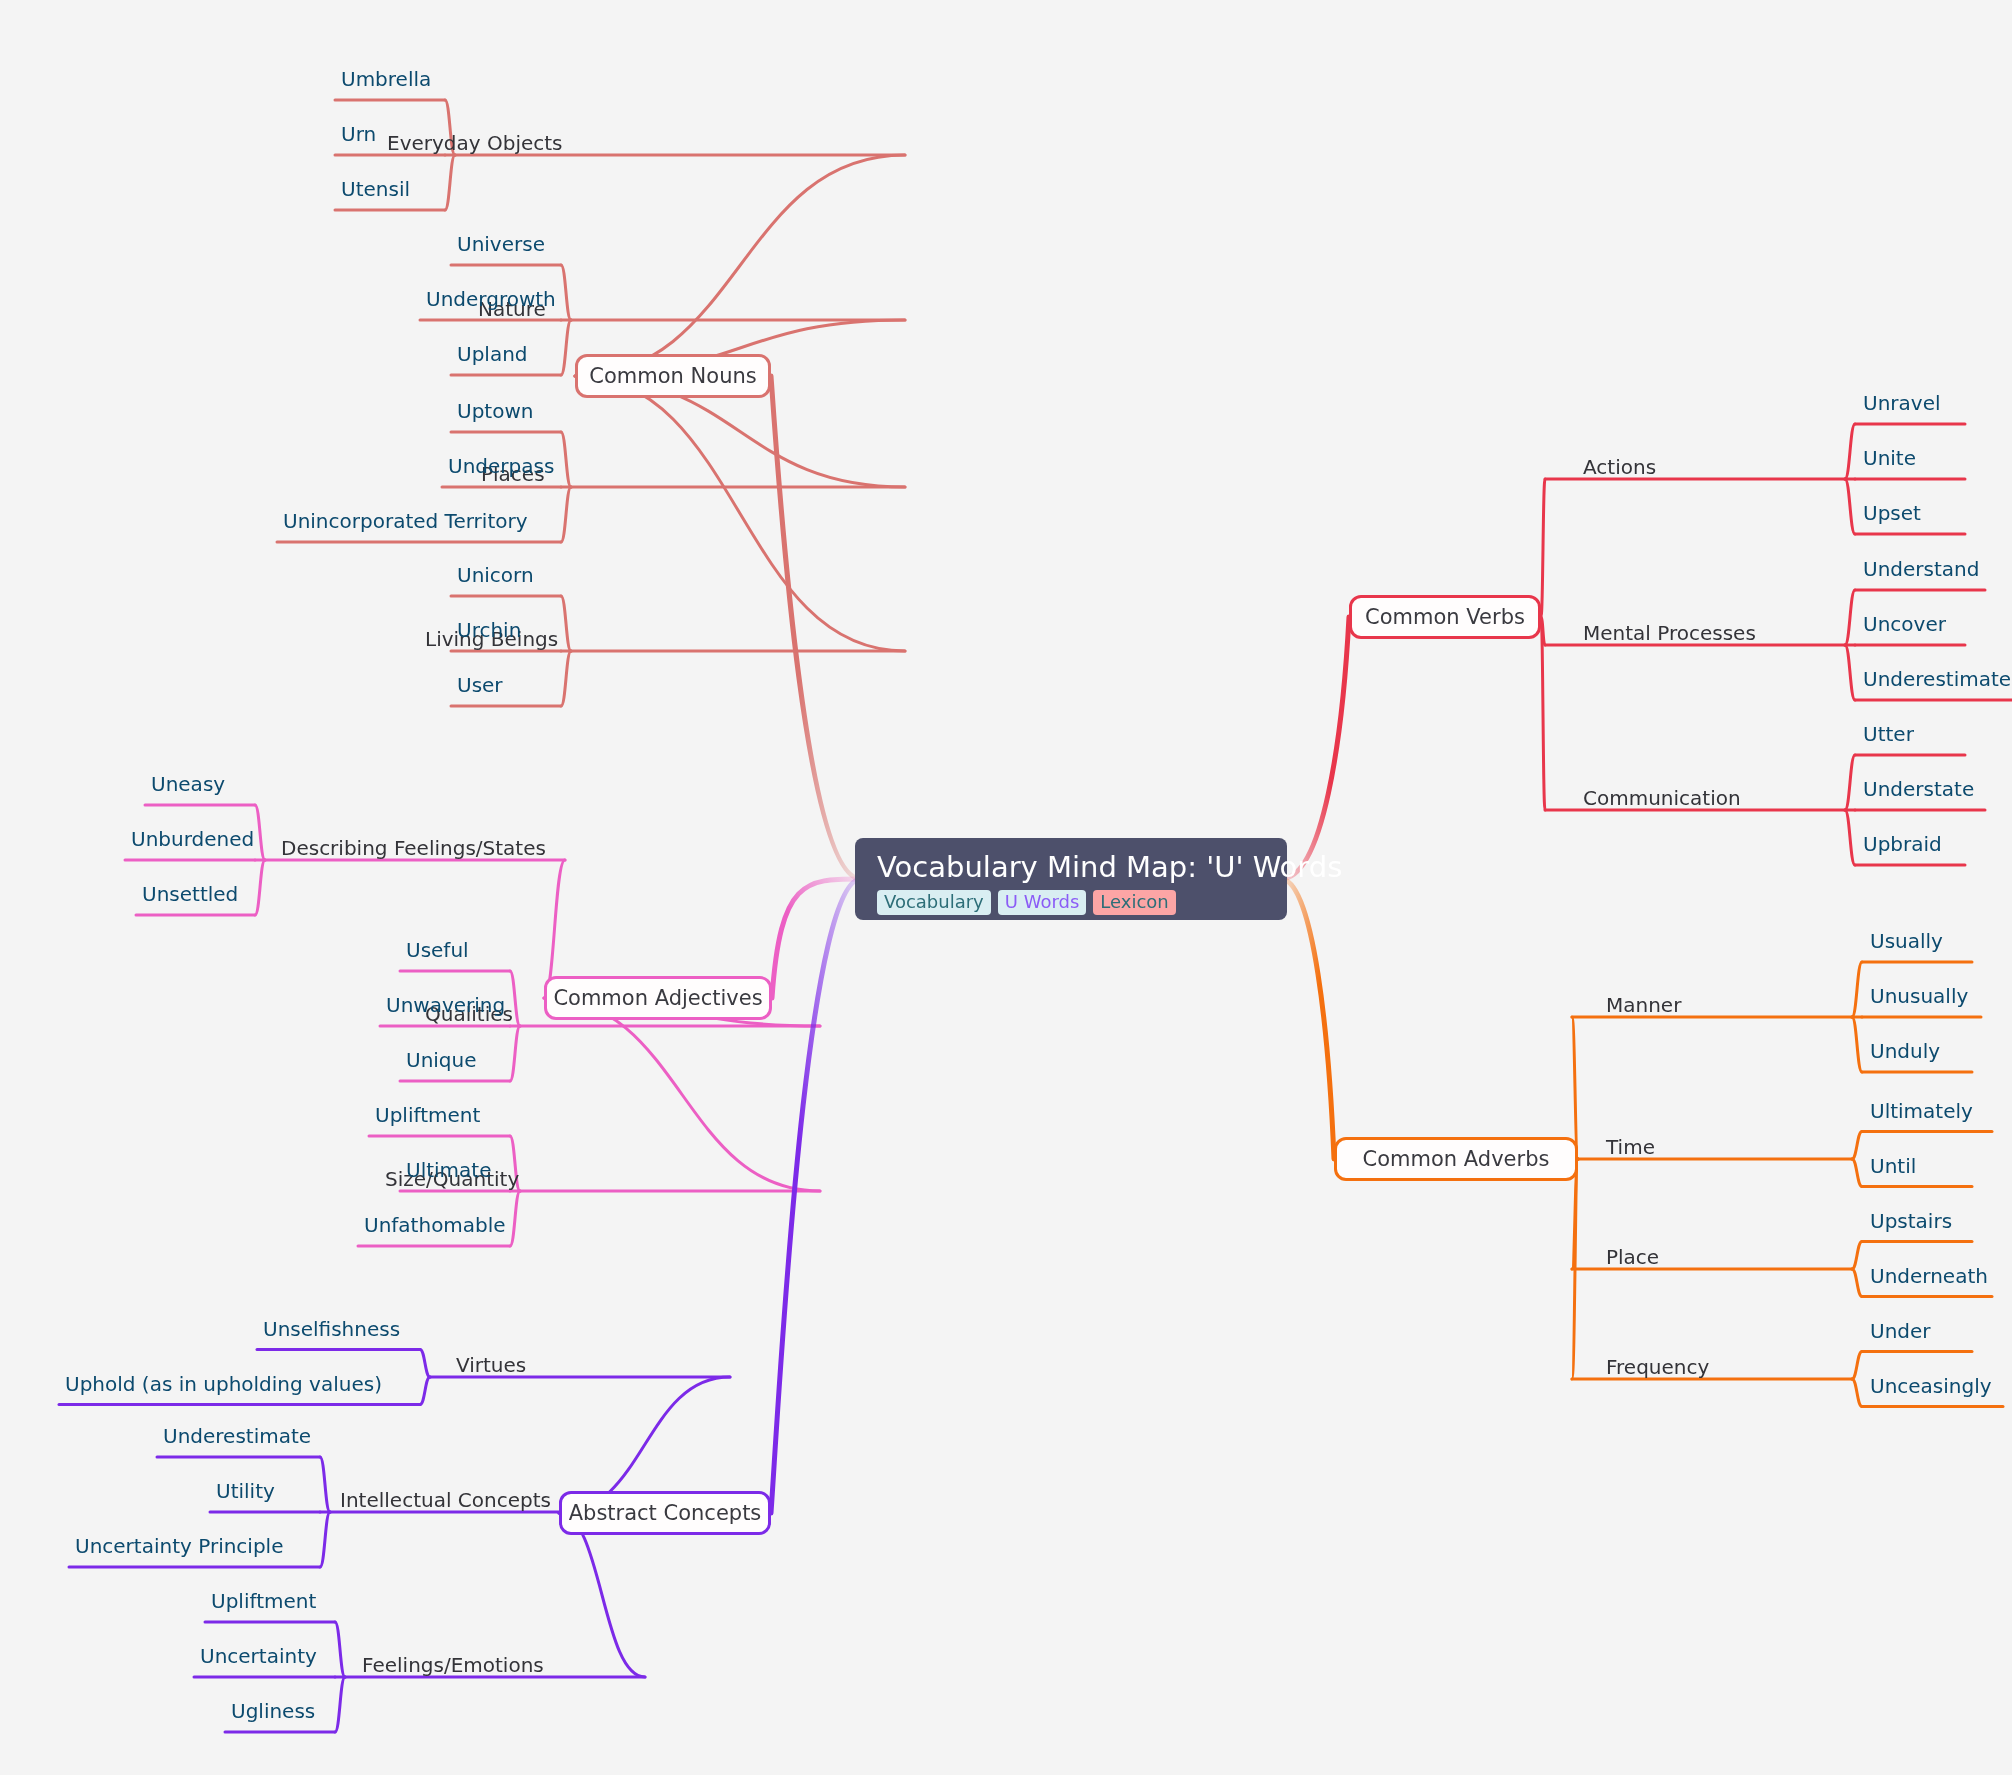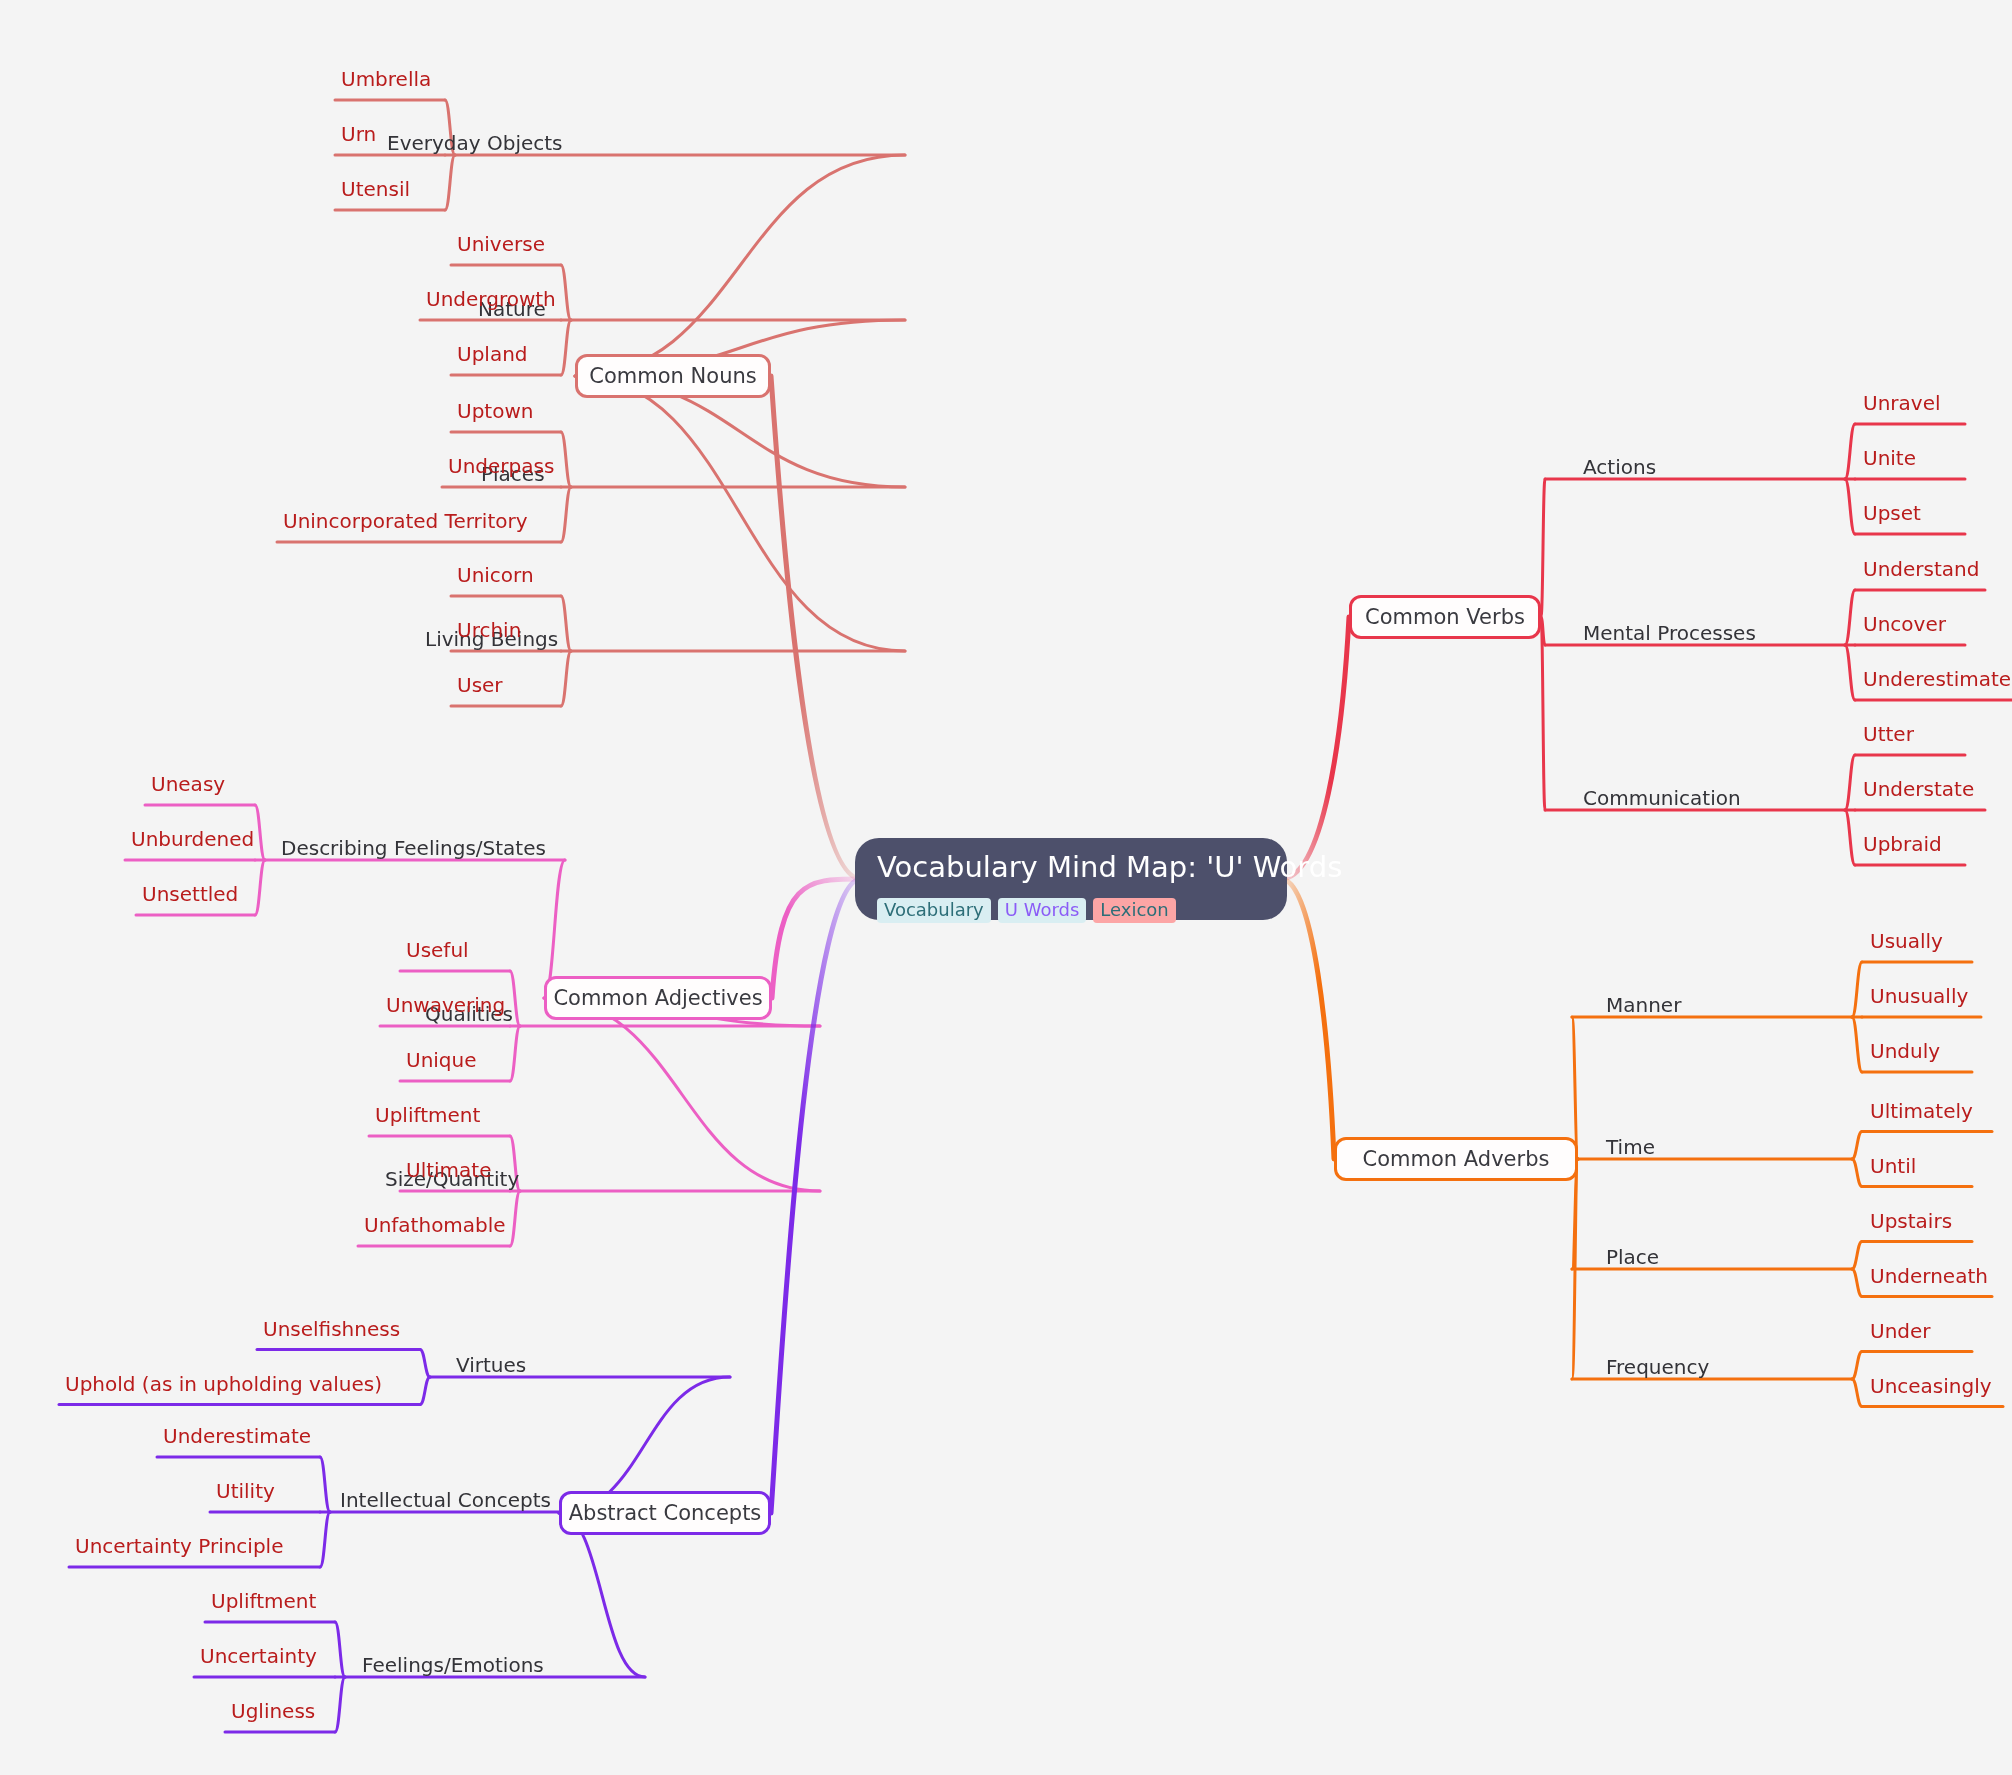--- a/index.html
+++ b/index.html
@@ -8,21 +8,21 @@
     background:#f4f4f4;
     font-family:"DejaVu Sans","Liberation Sans",sans-serif;
     overflow:hidden;
   }
   #map{position:absolute;left:0;top:0;width:2012px;height:1775px;}
   svg{position:absolute;left:0;top:0;width:2012px;height:1775px;}
 
   .leaf-label{
     position:absolute;
     font-size:20px;
-    color:#b91c1c;
+    color:#0c4a6e;
     white-space:nowrap;
     line-height:1;
   }
   .mid-label{
     position:absolute;
     font-size:20px;
     color:#333338;
     white-space:nowrap;
     line-height:1;
   }
@@ -37,27 +37,27 @@
     display:flex;
     align-items:center;
     justify-content:center;
     height:44px;
     padding:0 18px;
     box-sizing:border-box;
   }
   #root-node{
     position:absolute;
     background:#4d506b;
-    border-radius:24px;
+    border-radius:8px;
     padding:14px 22px 16px 22px;
     box-sizing:border-box;
     display:flex;
     flex-direction:column;
     align-items:flex-start;
-    gap:16px;
+    gap:8px;
   }
   #root-title{
     color:#ffffff;
     font-size:29px;
     line-height:1.05;
     white-space:nowrap;
   }
   #root-tags{display:flex;gap:7px;}
   .tag{
     background:#d9eef2;

